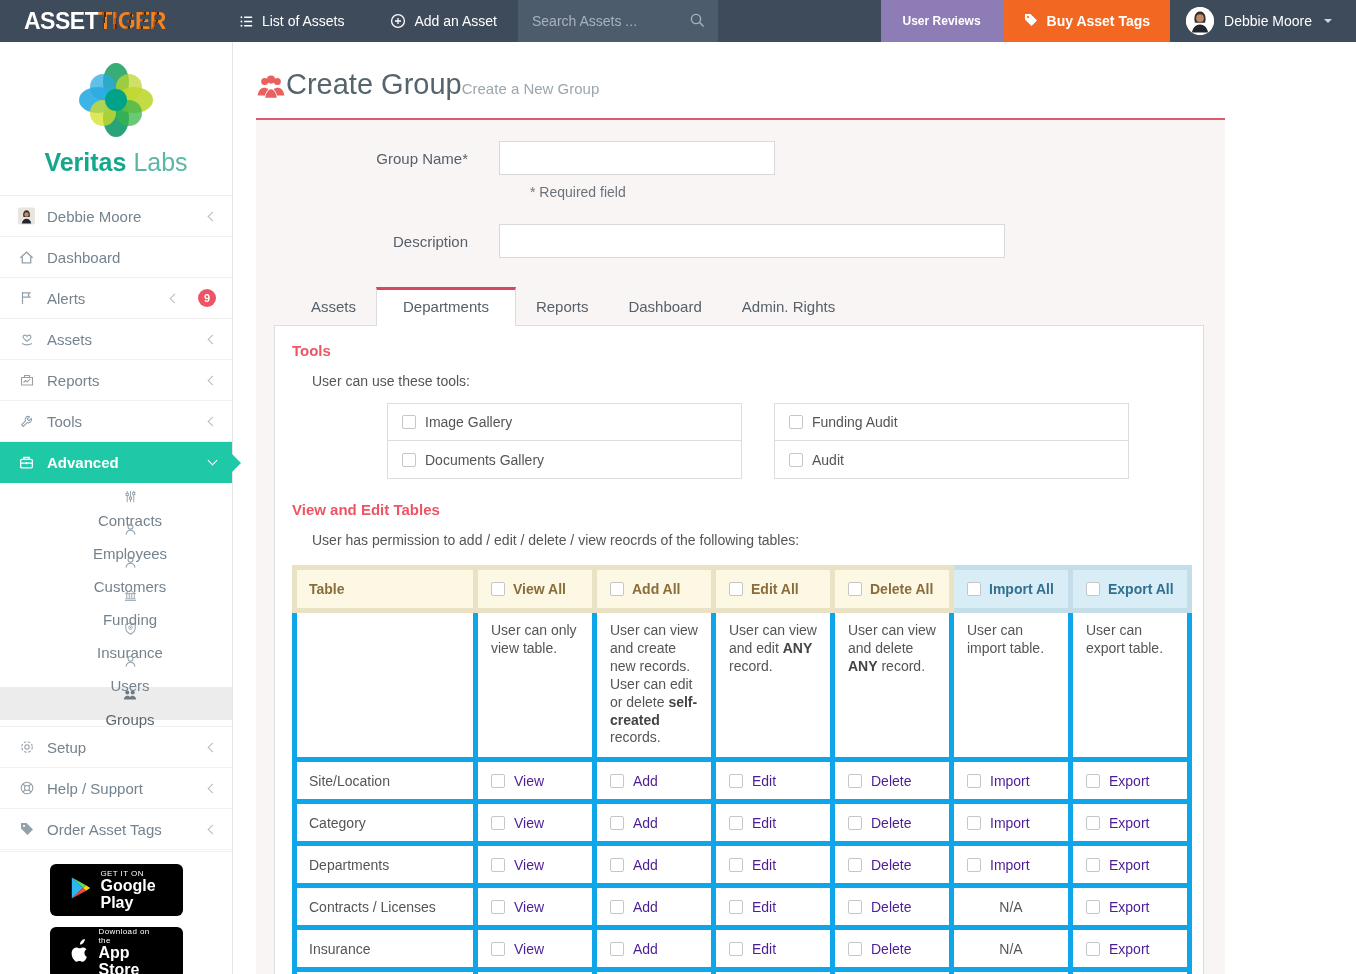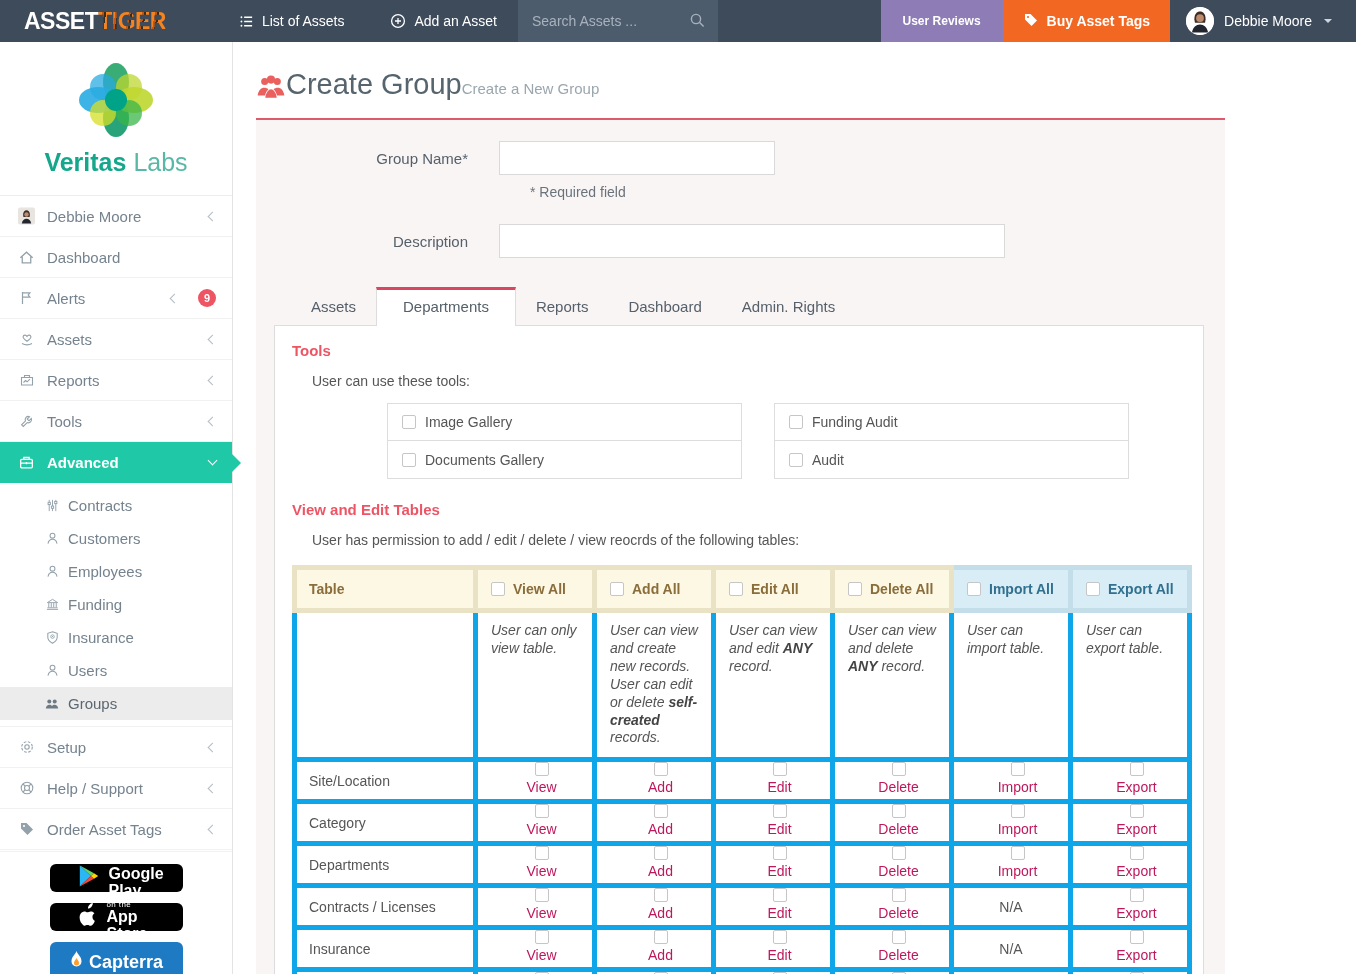--- a/index.html
+++ b/index.html
@@ -49,27 +49,27 @@
     transform:rotate(45deg); flex:none; }
   .chev.down { transform:rotate(-45deg); border-color:#fff; margin-top:-4px; }
   .badge-red { background:#ed5565; color:#fff; font-size:11px; font-weight:700; width:18px; height:18px;
     border-radius:50%; display:flex; align-items:center; justify-content:center; margin-left:8px; }
   .side-item.active-teal { background:#1fc9a7; color:#fff; border-bottom:none; }
   .side-item.active-teal .icn { color:#fff; }
   .side-item.active-teal::after { content:""; position:absolute; right:-9px; top:50%; margin-top:-9px;
     border-top:9px solid transparent; border-bottom:9px solid transparent; border-left:9px solid #1fc9a7; }
   .submenu { border-bottom:1px solid #f1f1f1; padding:6px 0; }
   .sub-item { display:flex; align-items:center; gap:8px; height:33px; padding:0 16px 0 44px;
-    color:#75838e; font-size:15px; cursor:pointer; }
+    color:#75838e; font-size:15px; cursor:pointer;flex-direction:column; }
   .sub-item .icn { width:16px; display:flex; justify-content:center; color:#93a1ab; }
   .sub-item.active { background:#ececec; color:#5b6770; }
   .side-badges { padding:12px 0 0; display:flex; flex-direction:column; align-items:center; gap:11px;
     border-top:1px solid #f1f1f1; margin-top:1px; }
-  .store-badge { width:133px; height:28px; background:#000; border-radius:6px; color:#fff;
-    display:flex; align-items:center; gap:9px; padding:0 28px; cursor:pointer; }
+  .store-badge { width:133px; height:52px; background:#000; border-radius:6px; color:#fff;
+    display:flex; align-items:center; gap:9px; padding:0 20px; cursor:pointer; }
   .store-badge .txt .t1 { font-size:8px; letter-spacing:.4px; }
   .store-badge .txt .t2 { font-size:16px; font-weight:700; margin-top:0; line-height:1.05; }
   .capterra { width:133px; height:40px; background:#1e7ac2; border-radius:6px; color:#fff;
     display:flex; align-items:center; justify-content:center; gap:5px; font-weight:800; font-size:18px; cursor:pointer; }
 
   
   .main { position:absolute; top:42px; left:234px; width:1122px; height:932px; background:#fff; }
   .page-head { display:flex; align-items:baseline; padding:26px 0 0 22px; }
   .page-head .hicon { align-self:center; margin-top:6px; }
   .page-title { font-size:29px; color:#56646e; font-weight:400; }
@@ -107,25 +107,25 @@
 
   .vet { margin-top:22px; }
   .perm-table { margin-top:17px; width:897px; border:1px solid #ddd; border-collapse:collapse; table-layout:fixed; }
   .perm-table td, .perm-table th { border:5px solid #0ea5e9; vertical-align:top; }
   .col-table { width:181px; } .col-act { width:119px; }
   .ph { height:38px; font-size:14px; text-align:left; }
   .ph.warn { background:#fcf8e3; color:#8a6d3b; border-color:#e9e2c4; }
   .ph.info { background:#d9edf7; color:#31708f; border-color:#c3dde9; }
   .ph .hwrap { display:flex; align-items:center; gap:8px; padding:0 0 0 13px; height:38px; font-weight:700; }
   .ph.first .hwrap { padding-left:12px; }
-  .desc-cell { font-size:14px; color:#555; line-height:1.28; padding:9px 10px 10px 13px; height:142px;font-style:italic; }
+  .desc-cell { font-size:14px; color:#555; line-height:1.28; padding:9px 10px 10px 13px; height:142px; }
   .desc-cell b { font-weight:700; color:#444; }
   .act-cell { height:37px; }
-  .act-wrap { display:flex; align-items:center; gap:3px; padding:0 0 0 13px; height:37px;
-    font-size:14px; color:#be185d;flex-direction:column; }
+  .act-wrap { display:flex; align-items:center; gap:9px; padding:0 0 0 13px; height:37px;
+    font-size:14px; color:#4c1d95; }
   .name-cell { font-size:14px; color:#555; padding:0 0 0 12px; height:37px; }
   .name-wrap { display:flex; align-items:center; height:37px; }
   .na-cell { text-align:center; font-size:14px; color:#555; }
   .na-wrap { display:flex; align-items:center; justify-content:center; height:37px; }
 </style>
 </head>
 <body>
 
 <div class="navbar">
   <div class="brand">
@@ -292,30 +292,30 @@
         </span>
       <span>Contracts</span>
     </div>
     <div class="sub-item">
       <span class="icn">
           <svg width="15" height="15" viewBox="0 0 16 16">
             <circle cx="8" cy="5" r="2.6" stroke="currentColor" stroke-width="1.1" fill="none"></circle>
             <path d="M3.2 13.4c.6-3.2 2.5-4.5 4.8-4.5s4.2 1.3 4.8 4.5" stroke="currentColor" stroke-width="1.1" fill="none"></path>
           </svg>
         </span>
-      <span>Customers</span>
+      <span>Employees</span>
     </div>
     <div class="sub-item">
       <span class="icn">
           <svg width="15" height="15" viewBox="0 0 16 16">
             <circle cx="8" cy="5" r="2.6" stroke="currentColor" stroke-width="1.1" fill="none"></circle>
             <path d="M3.2 13.4c.6-3.2 2.5-4.5 4.8-4.5s4.2 1.3 4.8 4.5" stroke="currentColor" stroke-width="1.1" fill="none"></path>
           </svg>
         </span>
-      <span>Employees</span>
+      <span>Customers</span>
     </div>
     <div class="sub-item">
       <span class="icn">
           <svg width="15" height="15" viewBox="0 0 16 16">
             <path d="M2.5 6 8 2.5 13.5 6Z" stroke="currentColor" stroke-width="1" fill="none"></path>
             <path d="M4 6.5v4.5M6.7 6.5V11M9.3 6.5V11M12 6.5V11M2.5 11.5h11M2 13.2h12" stroke="currentColor" stroke-width="1" fill="none"></path>
           </svg>
         </span>
       <span>Funding</span>
     </div>

